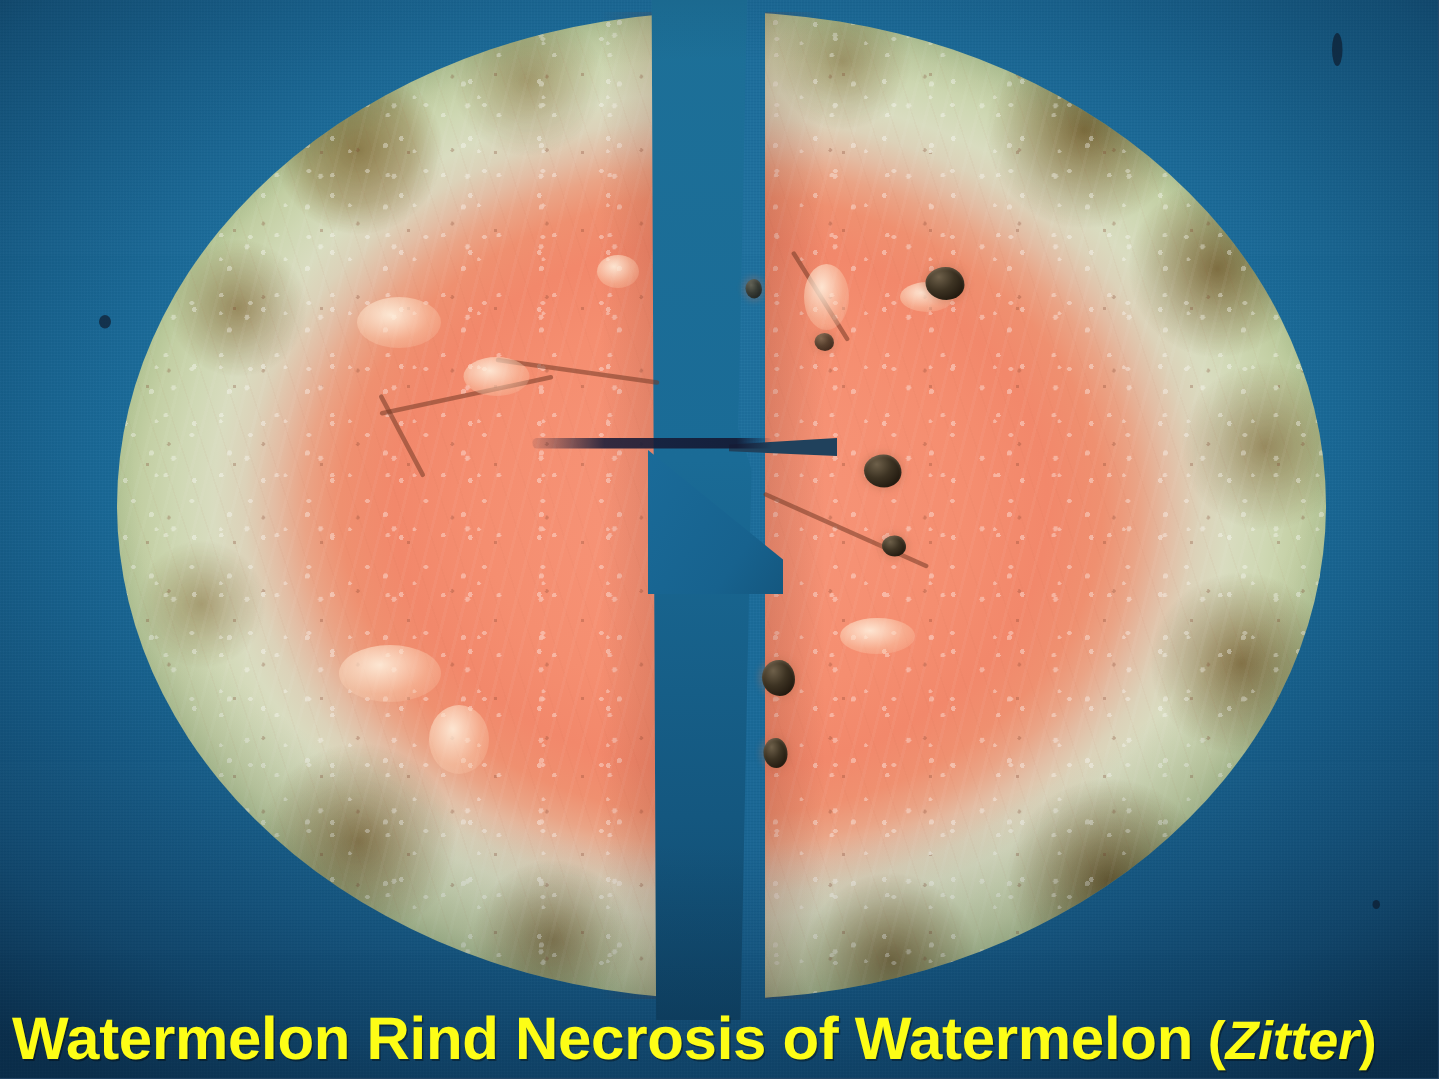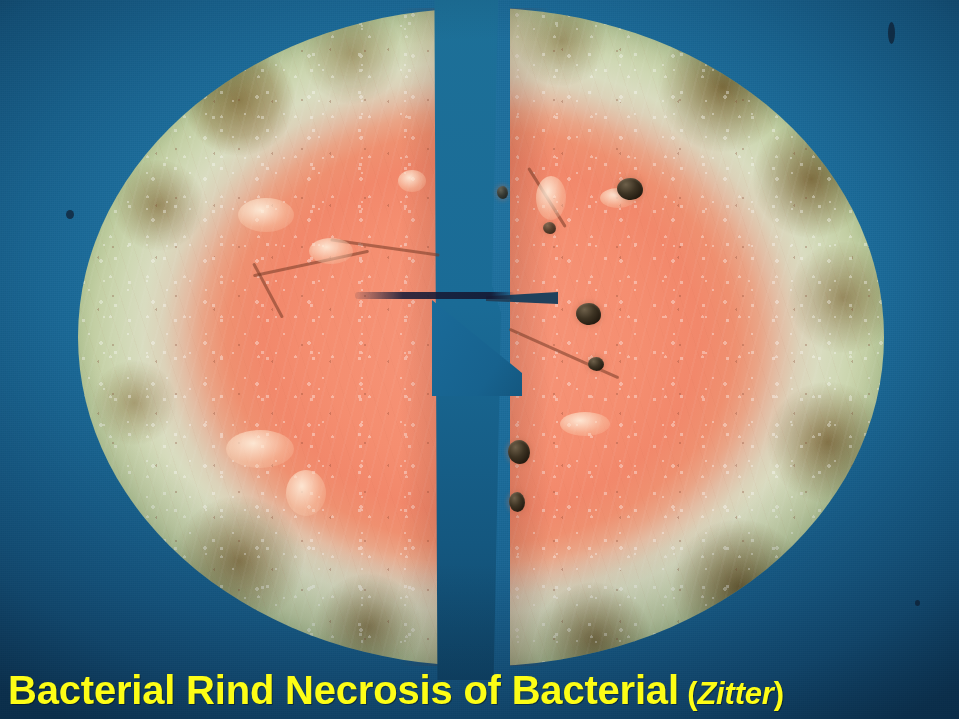--- a/index.html
+++ b/index.html
@@ -238,21 +238,21 @@
     white-space: nowrap;
     color: #fdfd16;
     font-family: "Liberation Sans", sans-serif;
     font-weight: bold;
     font-size: 40px;
     line-height: 44px;
     letter-spacing: -0.2px;
     text-shadow: 1px 1px 0 rgba(0,0,0,.35);
   }
   #caption .attrib {
-    font-size: 31px;
+    font-size: 36px;
     font-style: italic;
   }
   #caption .attrib .paren { font-style: normal; }
 </style>
 </head>
 <body>
 
 <div id="slide">
 
   <div id="grain"></div>
@@ -309,15 +309,15 @@
     </div>
 
   <div id="flecks">
       <div class="fleck" style="left: 66px; top: 210px; width: 8px; height: 9px;"></div>
       <div class="fleck" style="left: 888px; top: 22px; width: 7px; height: 22px;"></div>
       <div class="fleck" style="left: 915px; top: 600px; width: 5px; height: 6px;"></div>
     </div>
 
   <div id="vignette"></div>
 
-  <div id="caption"><span>Bacterial Rind Necrosis of Bacterial</span><span class="attrib"> <span class="paren">(</span><span>Zitter</span><span class="paren">)</span></span></div>
+  <div id="caption"><span>Watermelon Rind Necrosis of Watermelon</span><span class="attrib"> <span class="paren">(</span><span>Zitter</span><span class="paren">)</span></span></div>
 
 </div>
 
 </body></html>

